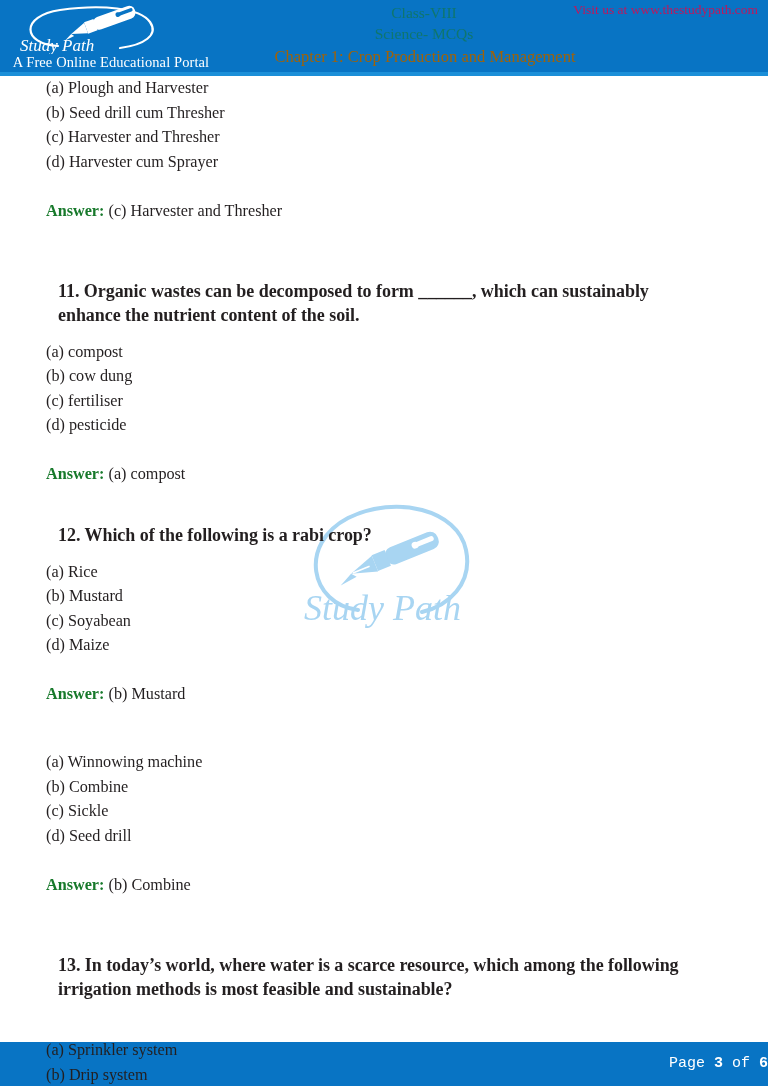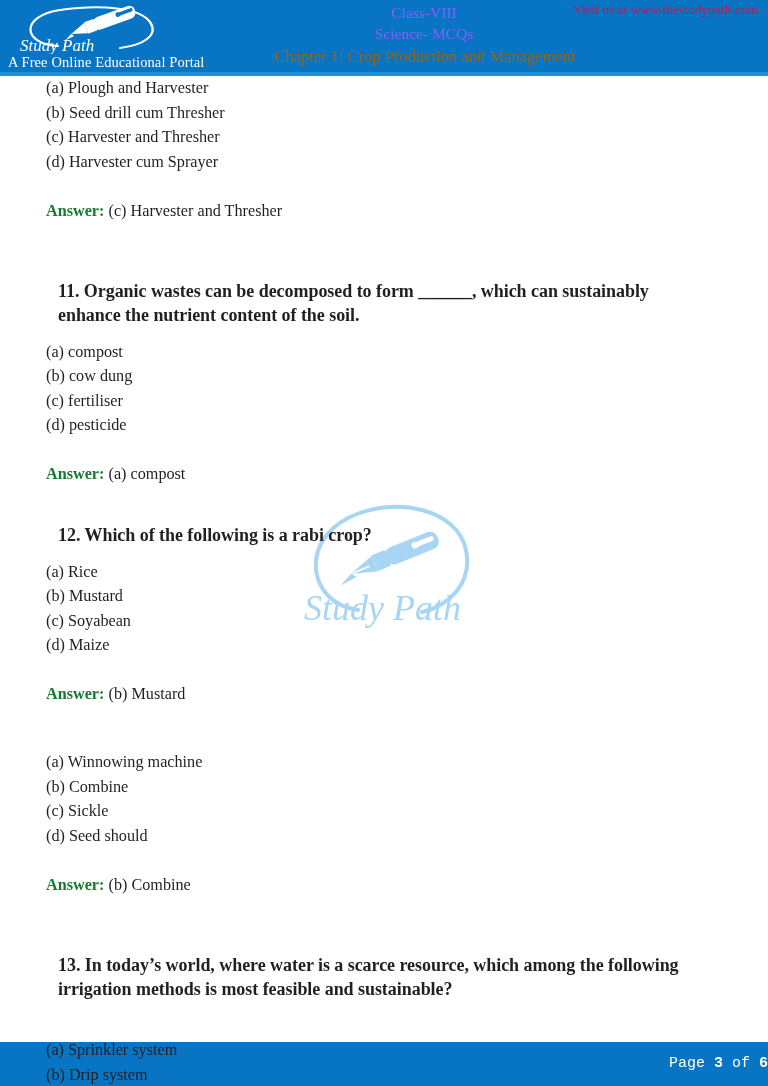--- a/index.html
+++ b/index.html
@@ -46,34 +46,35 @@
     left: 10px;
     top: 0px;
     width: 170px;
     height: 50px;
   }
   .logo-tagline {
     position: absolute;
     left: 2px;
     top: 50px;
     width: 206px;
+    text-align: center;
     color: #ffffff;
     font-size: 14.5px;
     font-family: "Liberation Serif", "DejaVu Serif", serif;
     letter-spacing: .1px;
     white-space: nowrap;
   }
 
   .header-center {
     position: absolute;
     left: 214px;
     top: 2px;
     width: 420px;
     text-align: center;
-    color: #8b5cf6;
+    color: #0f766e;
   }
   .header-line1, .header-line2 {
     font-size: 15.5px;
     line-height: 21px;
     font-family: "Liberation Serif", "DejaVu Serif", serif;
   }
   .header-chapter {
     position: absolute;
     left: 160px;
     top: 46px;
@@ -248,21 +249,21 @@
     <p class="q-answer"><span class="answer-label">Answer:</span> <span>(b) Mustard</span></p>
   </div>
 
   <div class="spacer-line"></div>
   <div class="gap-small"></div>
 
   <div class="q-block">
     <p class="q-option">(a) Winnowing machine</p>
     <p class="q-option">(b) Combine</p>
     <p class="q-option">(c) Sickle</p>
-    <p class="q-option">(d) Seed should</p>
+    <p class="q-option">(d) Seed drill</p>
     <div class="spacer-line"></div>
     <p class="q-answer"><span class="answer-label">Answer:</span> <span>(b) Combine</span></p>
   </div>
 
   <div class="spacer-line"></div>
   <div class="gap-small"></div>
 
   <div class="q-block">
     <p class="q-stem">13. In today’s world, where water is a scarce resource, which among the following irrigation methods is most feasible and sustainable?</p>
     <div class="spacer-line"></div>

